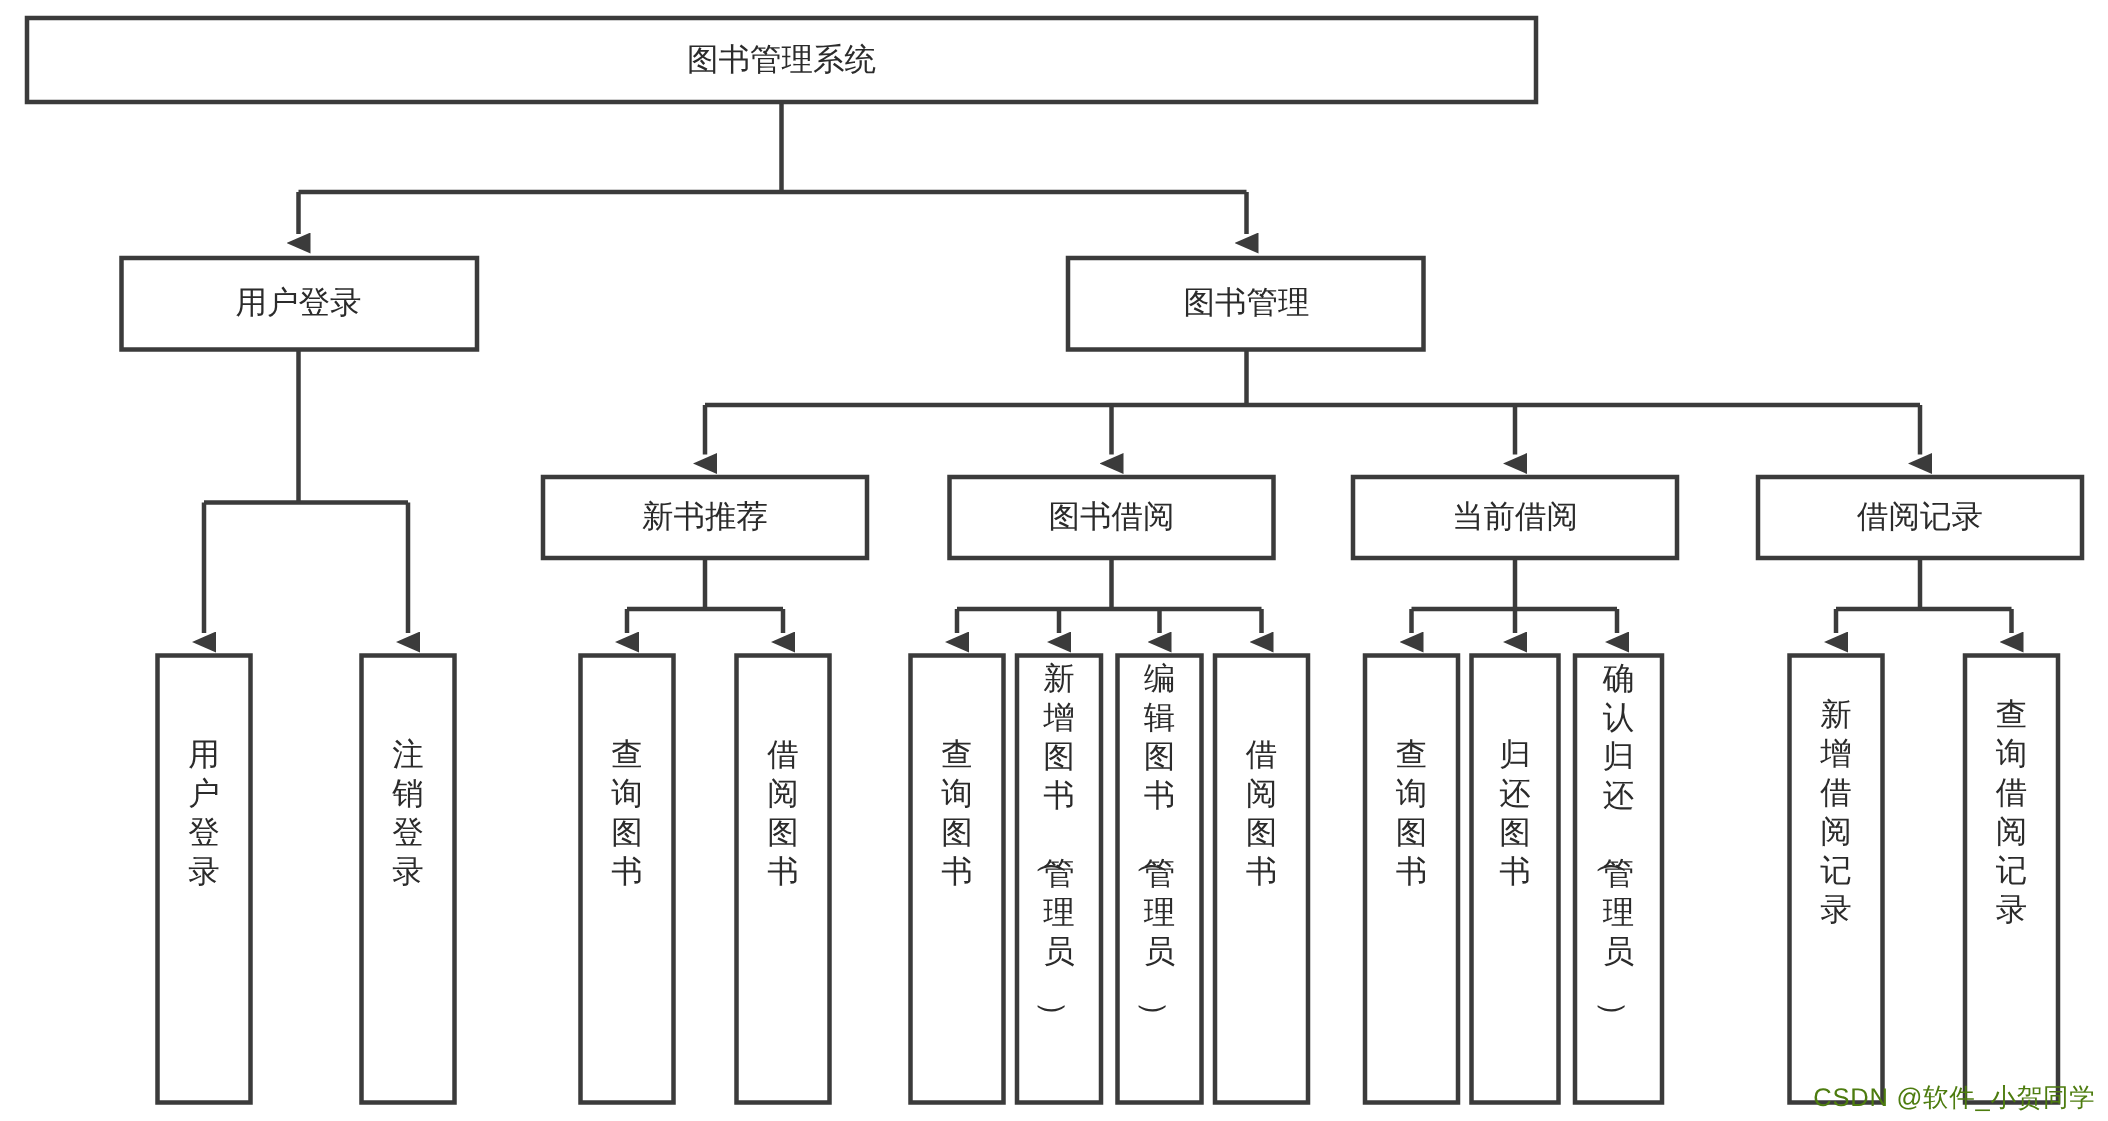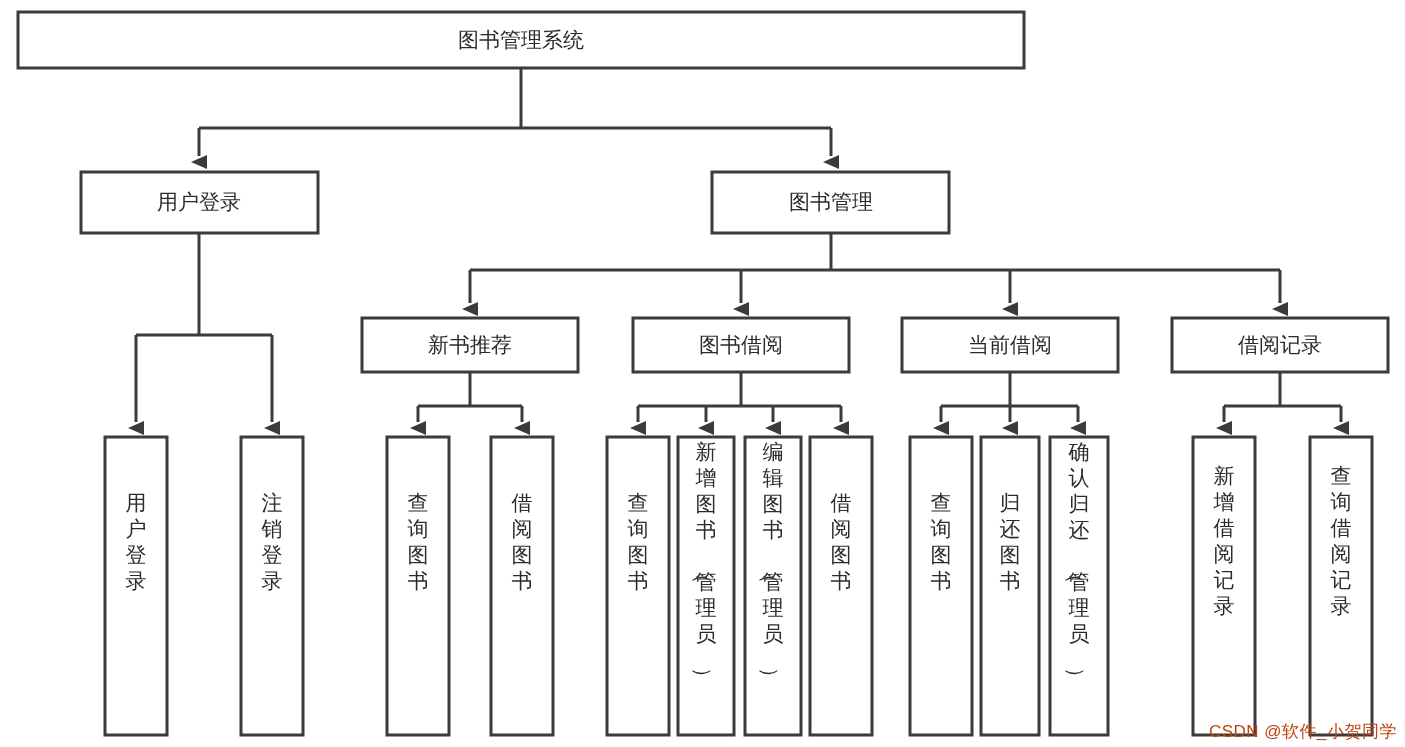--- a/index.html
+++ b/index.html
@@ -53,21 +53,21 @@
   .arrow-head {
     fill: #3b3b3b;
     stroke: none;
   }
   .watermark {
     position: absolute;
     right: 8px;
     bottom: 4px;
     font-family: "Liberation Sans", "DejaVu Sans", sans-serif;
     font-size: 17px;
-    color: #c2410c;
+    color: #4d7c0f;
     letter-spacing: 0.5px;
     white-space: nowrap;
     pointer-events: none;
   }
 </style>
 </head>
 <body>
 
 <div id="diagram-root">
 

